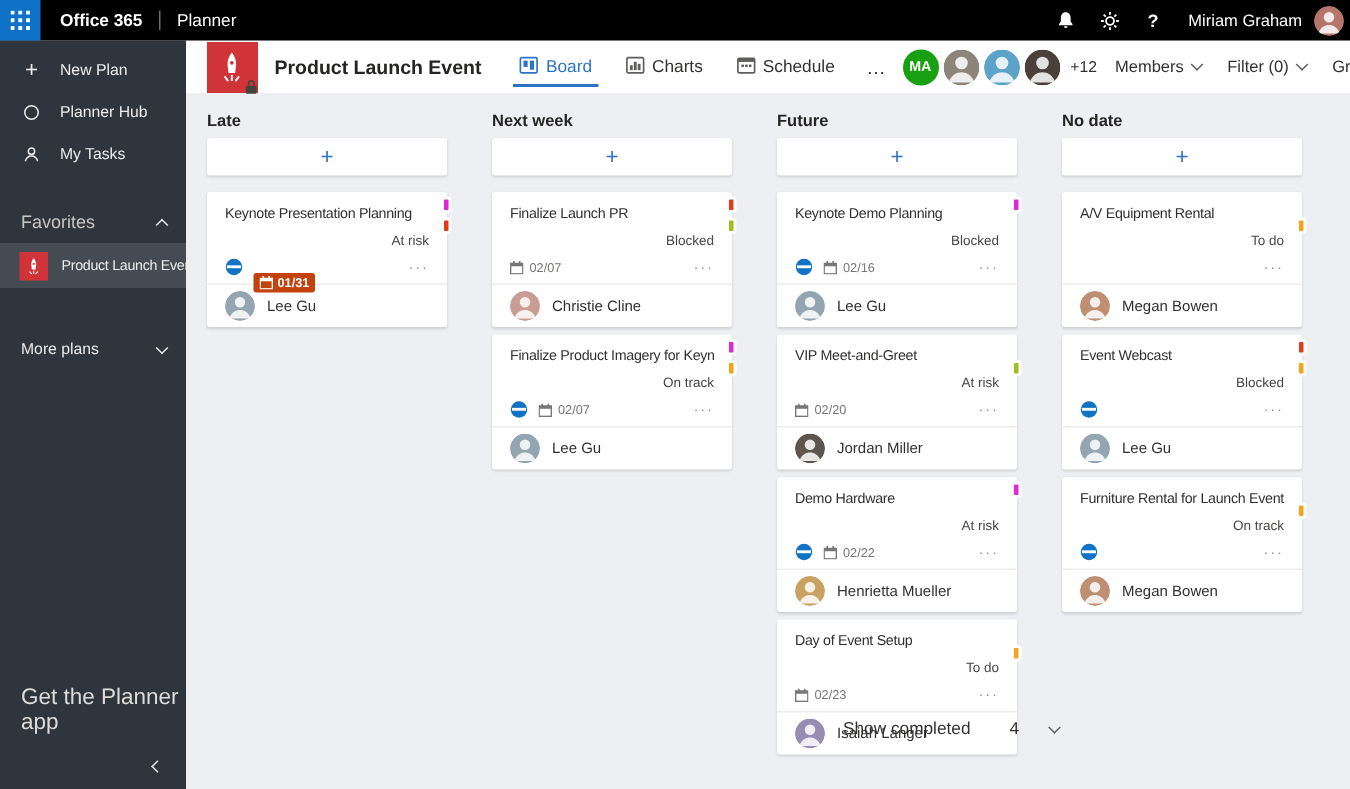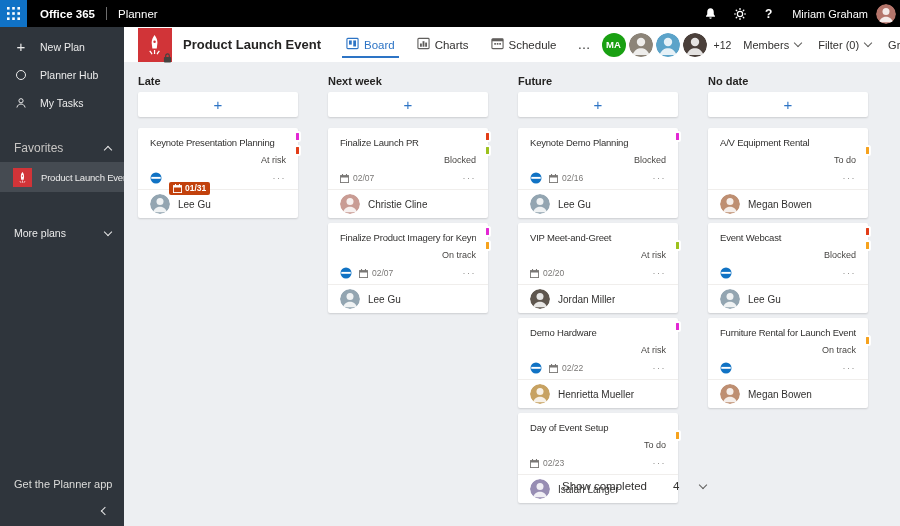--- a/index.html
+++ b/index.html
@@ -43,21 +43,21 @@
   .sidebar { position:absolute; top:27px; left:0; width:124px; bottom:0; background:#2F353C; color:#ECECEC; z-index:15; }
   .side-list { padding-top:6px; }
   .side-item { display:flex; align-items:center; height:28px; padding-left:14px; gap:12px; font-size:10.5px; cursor:pointer; }
   .side-ic { width:14px; display:flex; align-items:center; justify-content:center; line-height:0; }
   .plus-glyph { font-size:15px; font-weight:normal; color:#ECECEC; line-height:14px; }
   .ring { width:10px; height:10px; border:1.3px solid #ECECEC; border-radius:50%; }
   .fav-header { display:flex; align-items:center; justify-content:space-between; padding:0 13px 0 14px; font-size:12px; color:#C8C6C4; margin-top:21px; height:20px; cursor:pointer; }
   .fav-plan { display:flex; align-items:center; gap:9px; height:30px; background:#454B52; padding-left:13px; font-size:9.5px; letter-spacing:-0.2px; margin-top:4px; cursor:pointer; white-space:nowrap; overflow:hidden; }
   .fav-plan-icon { width:19px; height:19px; flex:none; display:flex; align-items:center; justify-content:center; }
   .more-plans { display:flex; align-items:center; justify-content:space-between; padding:0 13px 0 14px; font-size:10.5px; margin-top:31px; height:20px; cursor:pointer; }
-  .side-footer { position:absolute; bottom:36px; left:14px; font-size:11px; color:#DCDCDA; cursor:pointer; }
+  .side-footer { position:absolute; bottom:36px; left:14px; font-size:15px; color:#DCDCDA; cursor:pointer; }
   .collapse-btn { position:absolute; bottom:7px; right:11px; width:16px; height:16px; display:flex; align-items:center; justify-content:center; cursor:pointer; }
 
   
   .board { position:absolute; left:124px; top:62px; right:0; bottom:0; background:#EDEFF2; }
   .column { position:absolute; top:0; width:160px; padding-top:13px; }
   .col-title { font-size:11px; font-weight:bold; color:#252423; height:17px; }
   .add-card { height:25px; background:#fff; border-radius:2px; box-shadow:0 1px 2px rgba(0,0,0,.14); display:flex; align-items:center; justify-content:center; color:#2D74C5; font-size:15px; margin-bottom:11px; cursor:pointer; }
   .card { position:relative; background:#fff; border-radius:2px; box-shadow:0 1px 2px rgba(0,0,0,.14); margin-bottom:5px; cursor:pointer; }
   .card-body { padding:8px 12px 2px 12px; }
   .card-title { font-size:9.5px; letter-spacing:-0.2px; color:#323130; line-height:13px; white-space:nowrap; overflow:hidden; }

